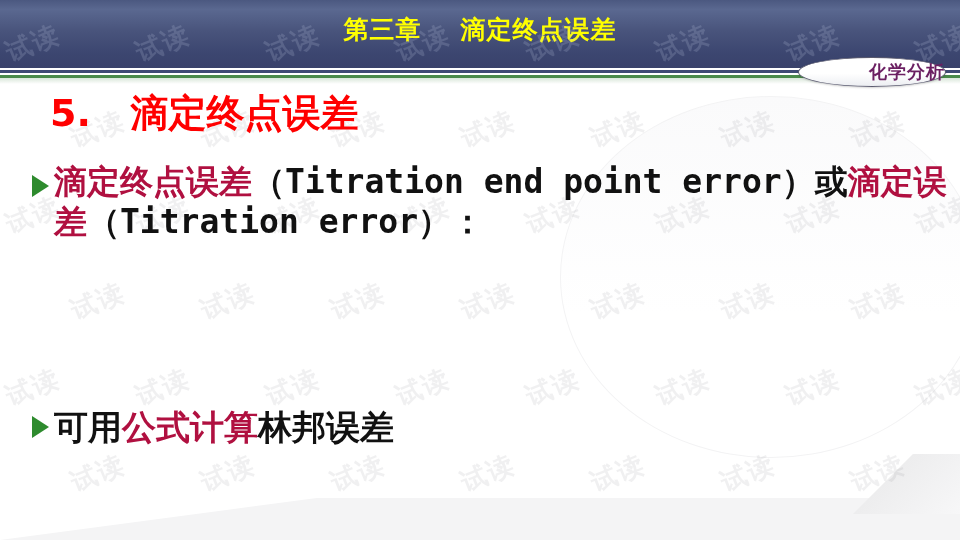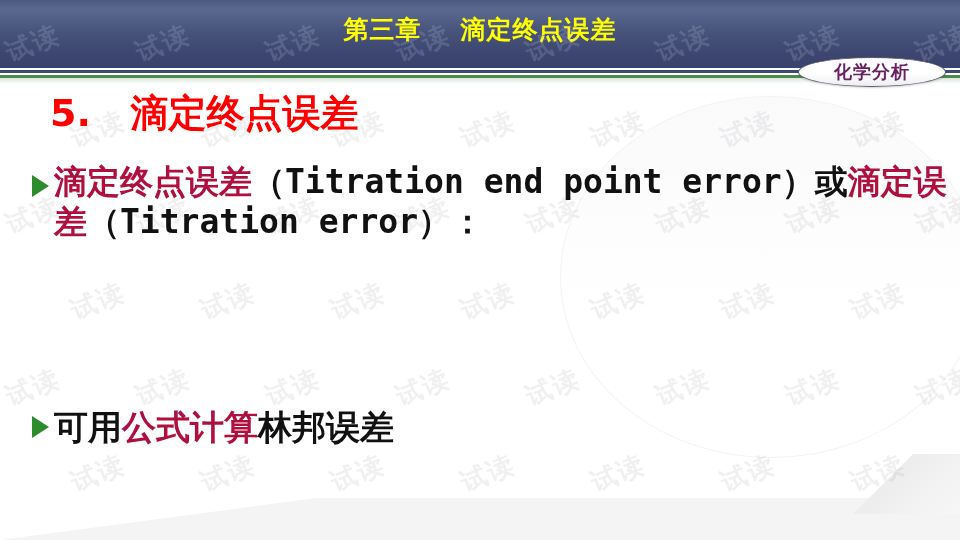--- a/index.html
+++ b/index.html
@@ -139,21 +139,21 @@
     background: linear-gradient(180deg, #ffffff 0%, #ffffff 55%, #eceef2 100%);
     border: 1px solid #5c5c70;
     border-radius: 50%/50%;
     z-index: 12;
     box-shadow: 0 1px 2px rgba(0,0,0,0.18);
   }
   .badge-label {
     position: absolute;
     inset: 0;
     line-height: 27px;
-    text-align: center;
+    text-align: right;
     font-family: "DejaVu Sans", "Liberation Sans", sans-serif;
     font-weight: 700;
     font-size: 18px;
     color: #6b1f62;
     letter-spacing: 1px;
   }
 
   
   .content {
     position: absolute;

